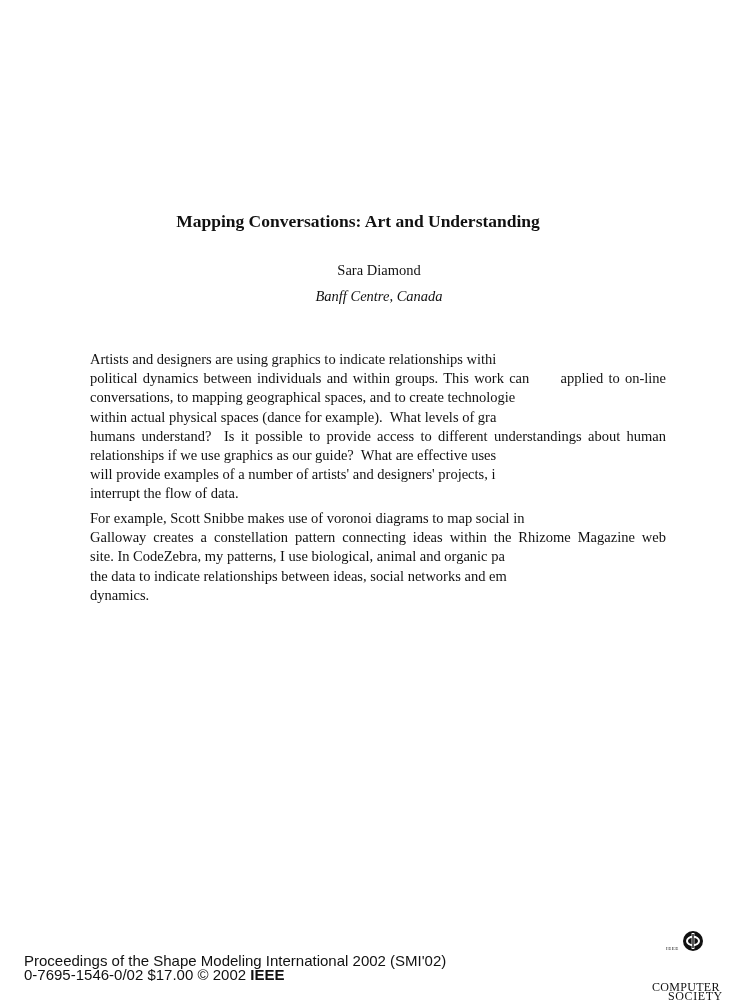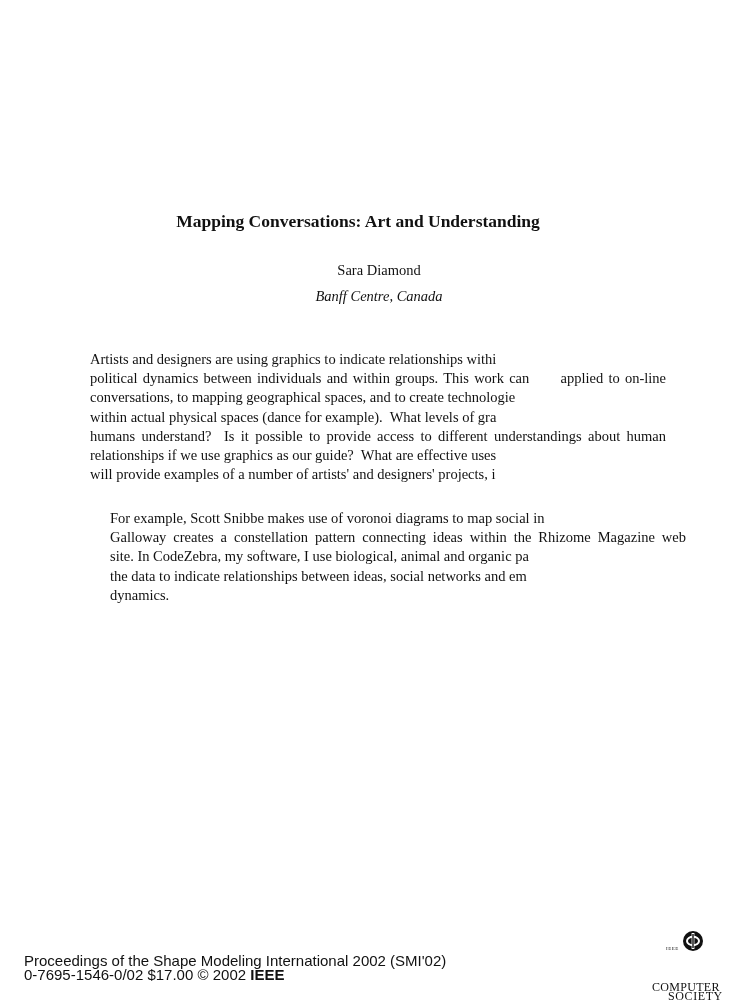--- a/index.html
+++ b/index.html
@@ -6,21 +6,21 @@
   body { width: 755px; height: 1000px; position: relative; overflow: hidden; color: #111; }
   .serif { font-family: Liberation Serif, serif; }
   .sans { font-family: "Liberation Sans", "DejaVu Sans", sans-serif; }
   .title { position: absolute; left: 0; width: 716px; top: 211px; text-align: center; font-weight: bold; font-size: 17.5px; }
   .author { position: absolute; left: 0; width: 758px; top: 262px; text-align: center; font-size: 14.5px; }
   .affil { position: absolute; left: 0; width: 758px; top: 288px; text-align: center; font-size: 14.5px; font-style: italic; }
   .para { position: absolute; left: 90px; width: 576px; font-size: 14.5px; }
   .line { display: block; height: 19.2px; line-height: 19.2px; white-space: pre; }
   .line.j { text-align: justify; text-align-last: justify; }
   .p1 { top: 350px; }
-  .p2 { top: 509px; margin-left: 20px; }
+  .p2 { top: 509px; }
   .footer { position: absolute; left: 24px; top: 954px; font-size: 15px; line-height: 14px; color: #111; }
   .footer b { font-weight: bold; }
   .logo { position: absolute; left: 650px; top: 930px; width: 80px; height: 52px; }
   .logo .emblem { position: absolute; left: 32px; top: 0; width: 22px; height: 22px; }
   .logo .ieee { position: absolute; left: 16px; top: 16px; font-size: 5px; letter-spacing: 0.5px; }
   .logo .computer { position: absolute; left: 2px; top: 22px; font-size: 12px; letter-spacing: 0.3px; margin-top: 28px; }
   .logo .society { position: absolute; left: 18px; top: 35px; font-size: 12px; letter-spacing: 0.6px; margin-top: 24px; }
 </style>
 </head>
 <body>
@@ -32,26 +32,27 @@
   <div class="affil serif">Banff Centre, Canada</div>
 
   <div class="para p1 serif">
     <span class="line">Artists and designers are using graphics to indicate relationships withi</span>
     <span class="line j">political dynamics between individuals and within groups. This work can      applied to on-line</span>
     <span class="line">conversations, to mapping geographical spaces, and to create technologie</span>
     <span class="line">within actual physical spaces (dance for example).  What levels of gra</span>
     <span class="line j">humans understand?  Is it possible to provide access to different understandings about human</span>
     <span class="line">relationships if we use graphics as our guide?  What are effective uses</span>
     <span class="line">will provide examples of a number of artists' and designers' projects, i</span>
+    <span class="line">interrupt the flow of data.</span>
   </div>
 
   <div class="para p2 serif">
     <span class="line">For example, Scott Snibbe makes use of voronoi diagrams to map social in</span>
     <span class="line j">Galloway creates a constellation pattern connecting ideas within the Rhizome Magazine web</span>
-    <span class="line">site. In CodeZebra, my software, I use biological, animal and organic pa</span>
+    <span class="line">site. In CodeZebra, my patterns, I use biological, animal and organic pa</span>
     <span class="line">the data to indicate relationships between ideas, social networks and em</span>
     <span class="line">dynamics.</span>
   </div>
 
   <div class="footer sans">
     <div>Proceedings of the Shape Modeling International 2002 (SMI'02)</div>
     <div><span>0-7695-1546-0/02 $17.00 © 2002 </span><b>IEEE</b></div>
   </div>
 
   <div class="logo serif">

